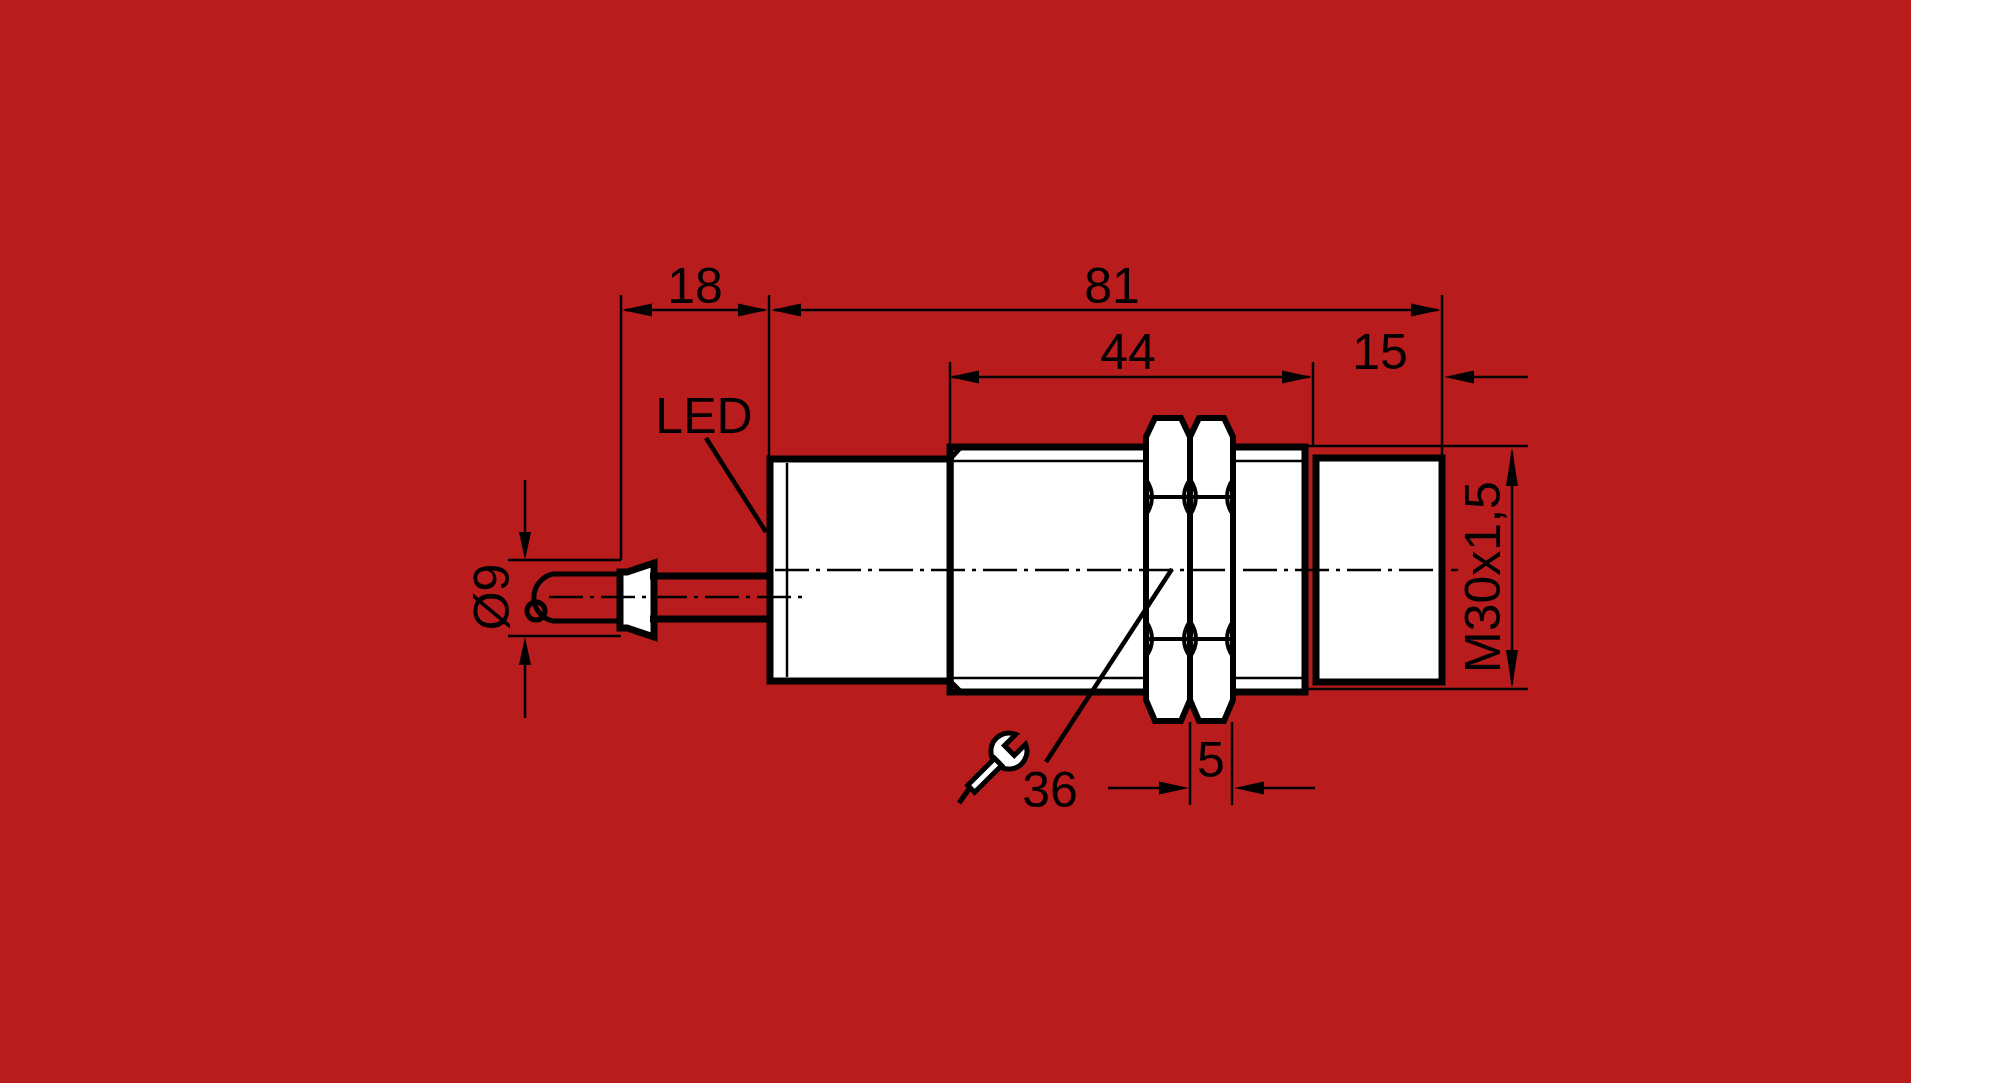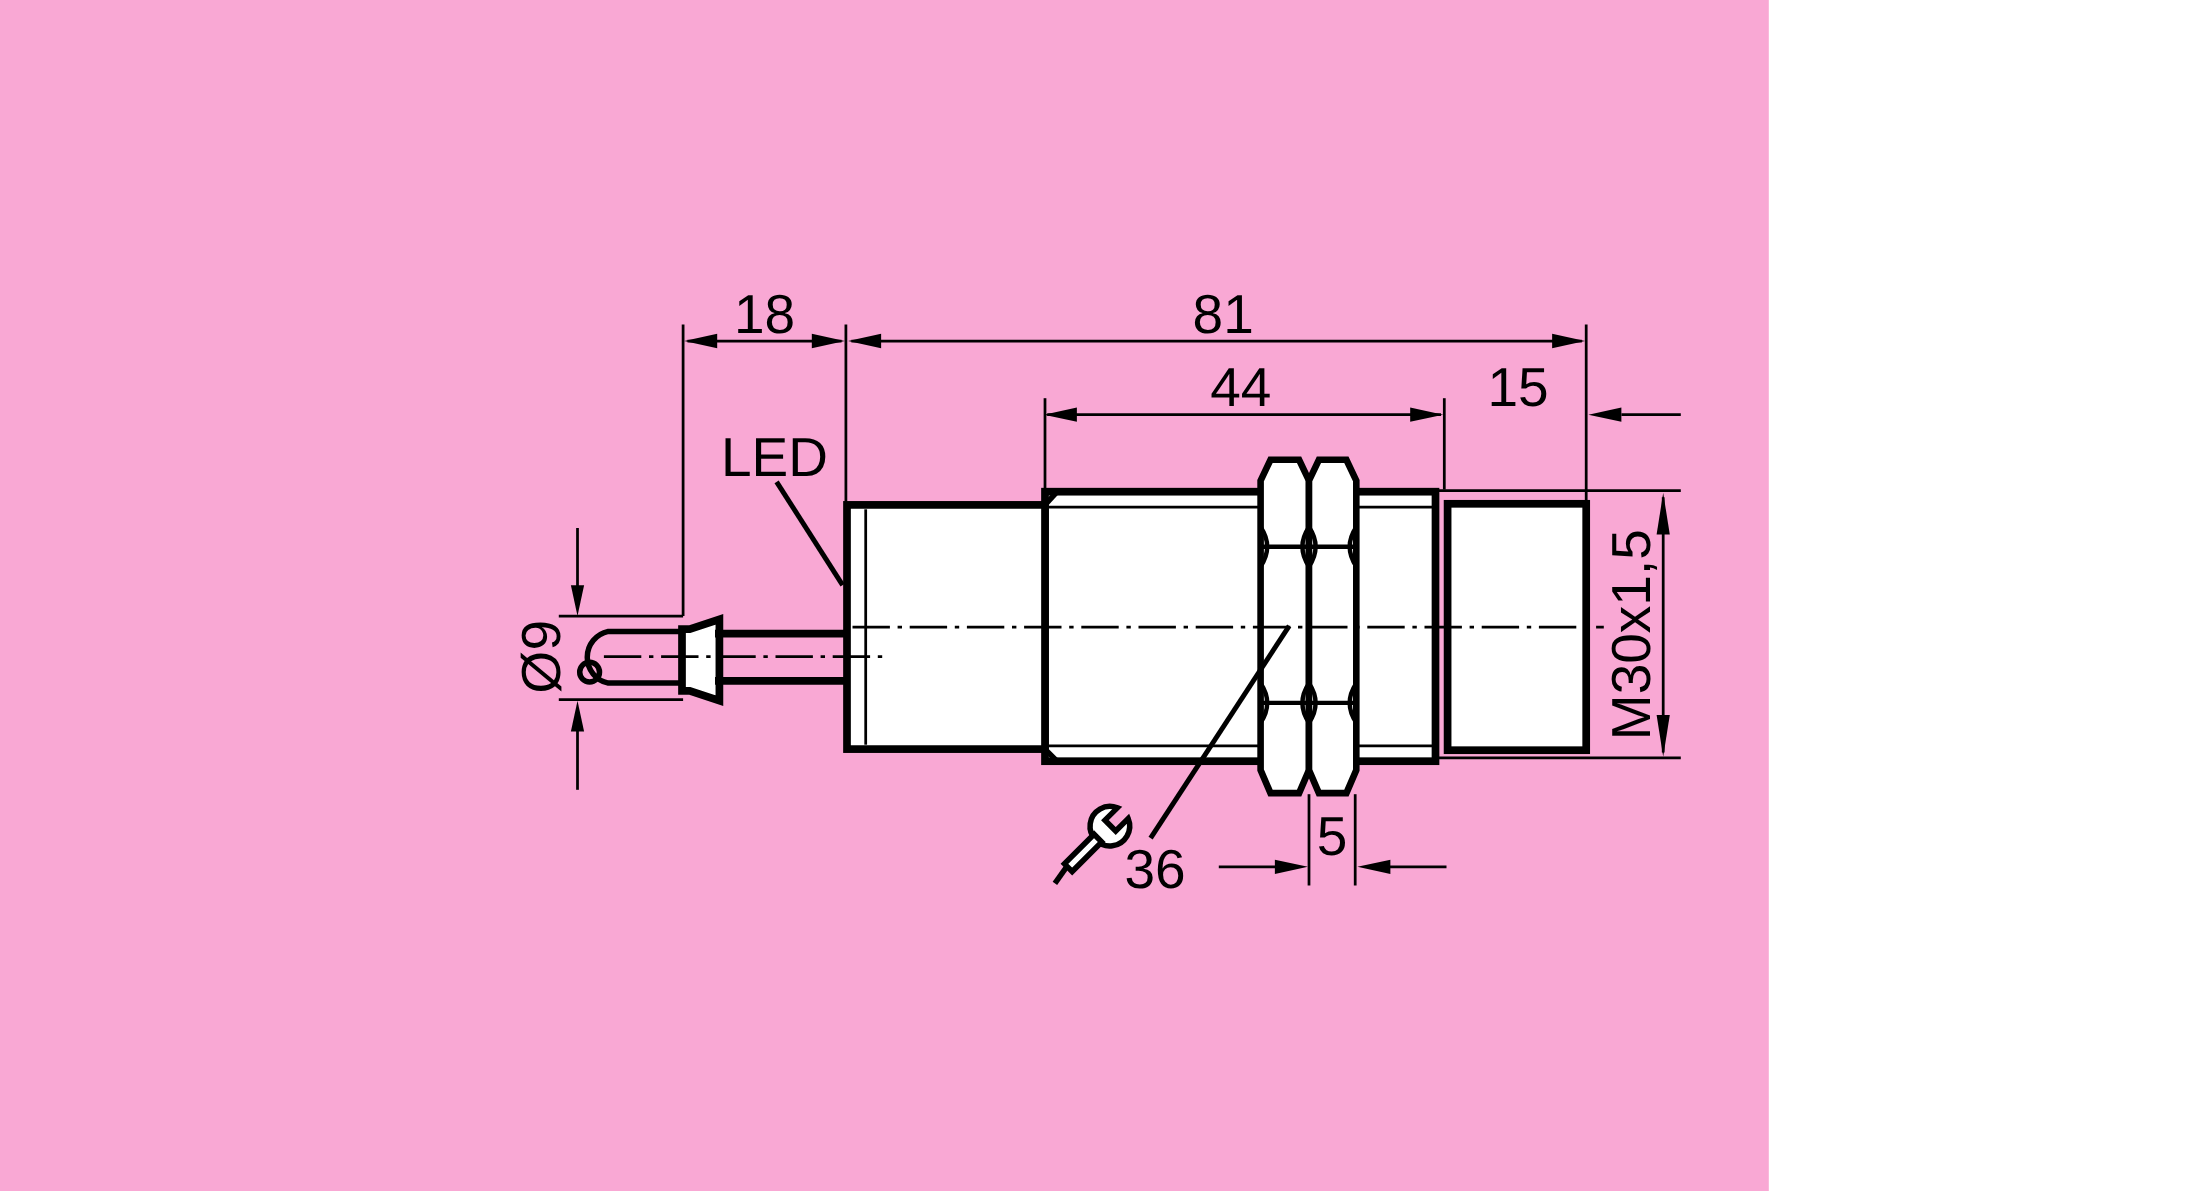--- a/index.html
+++ b/index.html
@@ -1,16 +1,16 @@
 <!DOCTYPE html>
 <html><head>
 <meta charset="utf-8">
 <style>
   html,body{margin:0;padding:0;background:#ffffff;}
-  #stage{position:relative;width:1608px;height:1083px;background:#f9a8d4;overflow:hidden;}
+  #stage{position:relative;width:1911px;height:1083px;background:#b91c1c;overflow:hidden;}
   svg{position:absolute;left:0;top:0;}
   text{font-family:"Liberation Sans","DejaVu Sans",sans-serif;font-size:50px;fill:#000;}
   .thick{stroke:#000;stroke-width:7;fill:none;}
   .thickw{stroke:#000;stroke-width:7;fill:#fff;}
   .mid{stroke:#000;stroke-width:5;fill:none;}
   .midw{stroke:#000;stroke-width:5;fill:#fff;}
   .nut{stroke:#000;stroke-width:6;fill:#fff;}
   .facet{stroke:#000;stroke-width:4;fill:none;}
   .thin{stroke:#000;stroke-width:2.5;fill:none;}
   .leader{stroke:#000;stroke-width:4.5;fill:none;}

